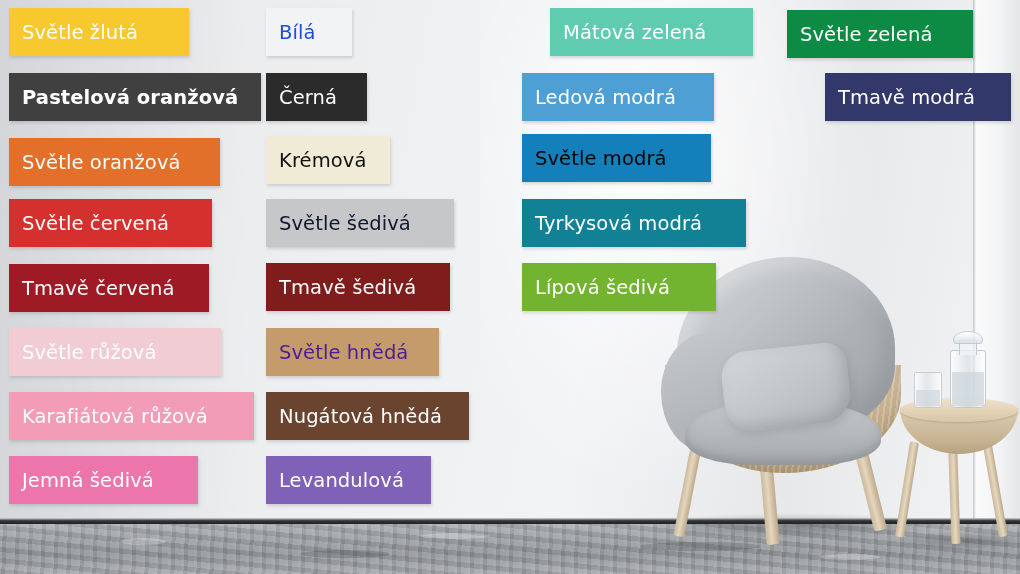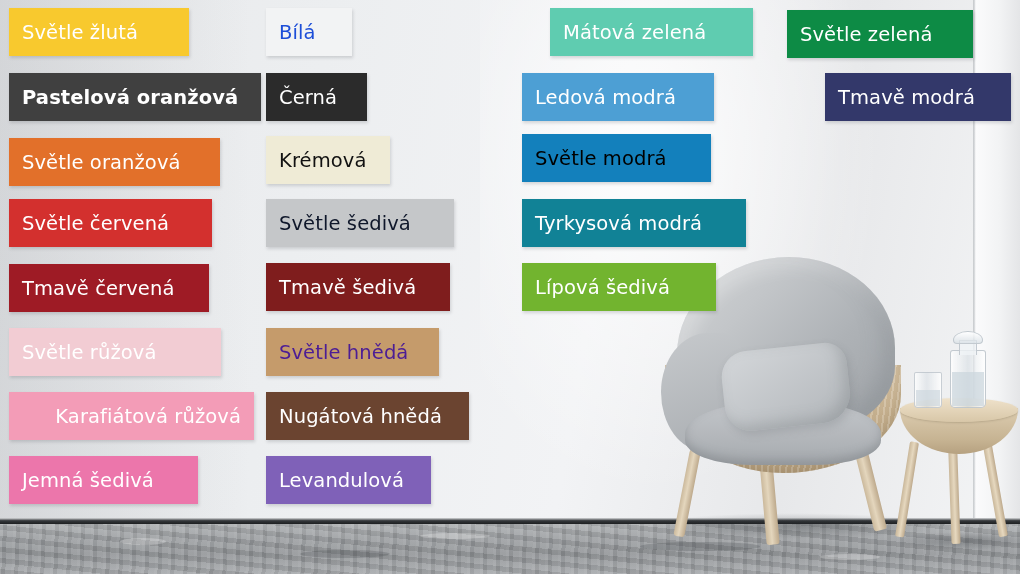--- a/index.html
+++ b/index.html
@@ -211,21 +211,21 @@
       </div>
       <div class="swatch" style="left: 9px; top: 199px; width: 203px; height: 48px; background: rgb(211, 48, 46); color: rgb(255, 255, 255);">
         <span>Světle červená</span>
       </div>
       <div class="swatch" style="left: 9px; top: 264px; width: 200px; height: 48px; background: rgb(158, 27, 37); color: rgb(255, 255, 255);">
         <span>Tmavě červená</span>
       </div>
       <div class="swatch" style="left: 9px; top: 328px; width: 212px; height: 48px; background: rgb(242, 204, 211); color: rgb(255, 255, 255);">
         <span>Světle růžová</span>
       </div>
-      <div class="swatch" style="left: 9px; top: 392px; width: 245px; height: 48px; background: rgb(243, 156, 183); color: rgb(255, 255, 255); justify-content: flex-end;">
+      <div class="swatch" style="left: 9px; top: 392px; width: 245px; height: 48px; background: rgb(243, 156, 183); color: rgb(255, 255, 255);">
         <span>Karafiátová růžová</span>
       </div>
       <div class="swatch" style="left: 9px; top: 456px; width: 189px; height: 48px; background: rgb(236, 118, 171); color: rgb(255, 255, 255);">
         <span>Jemná šedivá</span>
       </div>
       <div class="swatch" style="left: 266px; top: 8px; width: 86px; height: 48px; background: rgb(242, 243, 244); color: #1d4ed8;">
         <span>Bílá</span>
       </div>
       <div class="swatch" style="left: 266px; top: 73px; width: 101px; height: 48px; background: rgb(43, 43, 43); color: rgb(255, 255, 255); text-align: right;">
         <span>Černá</span>

